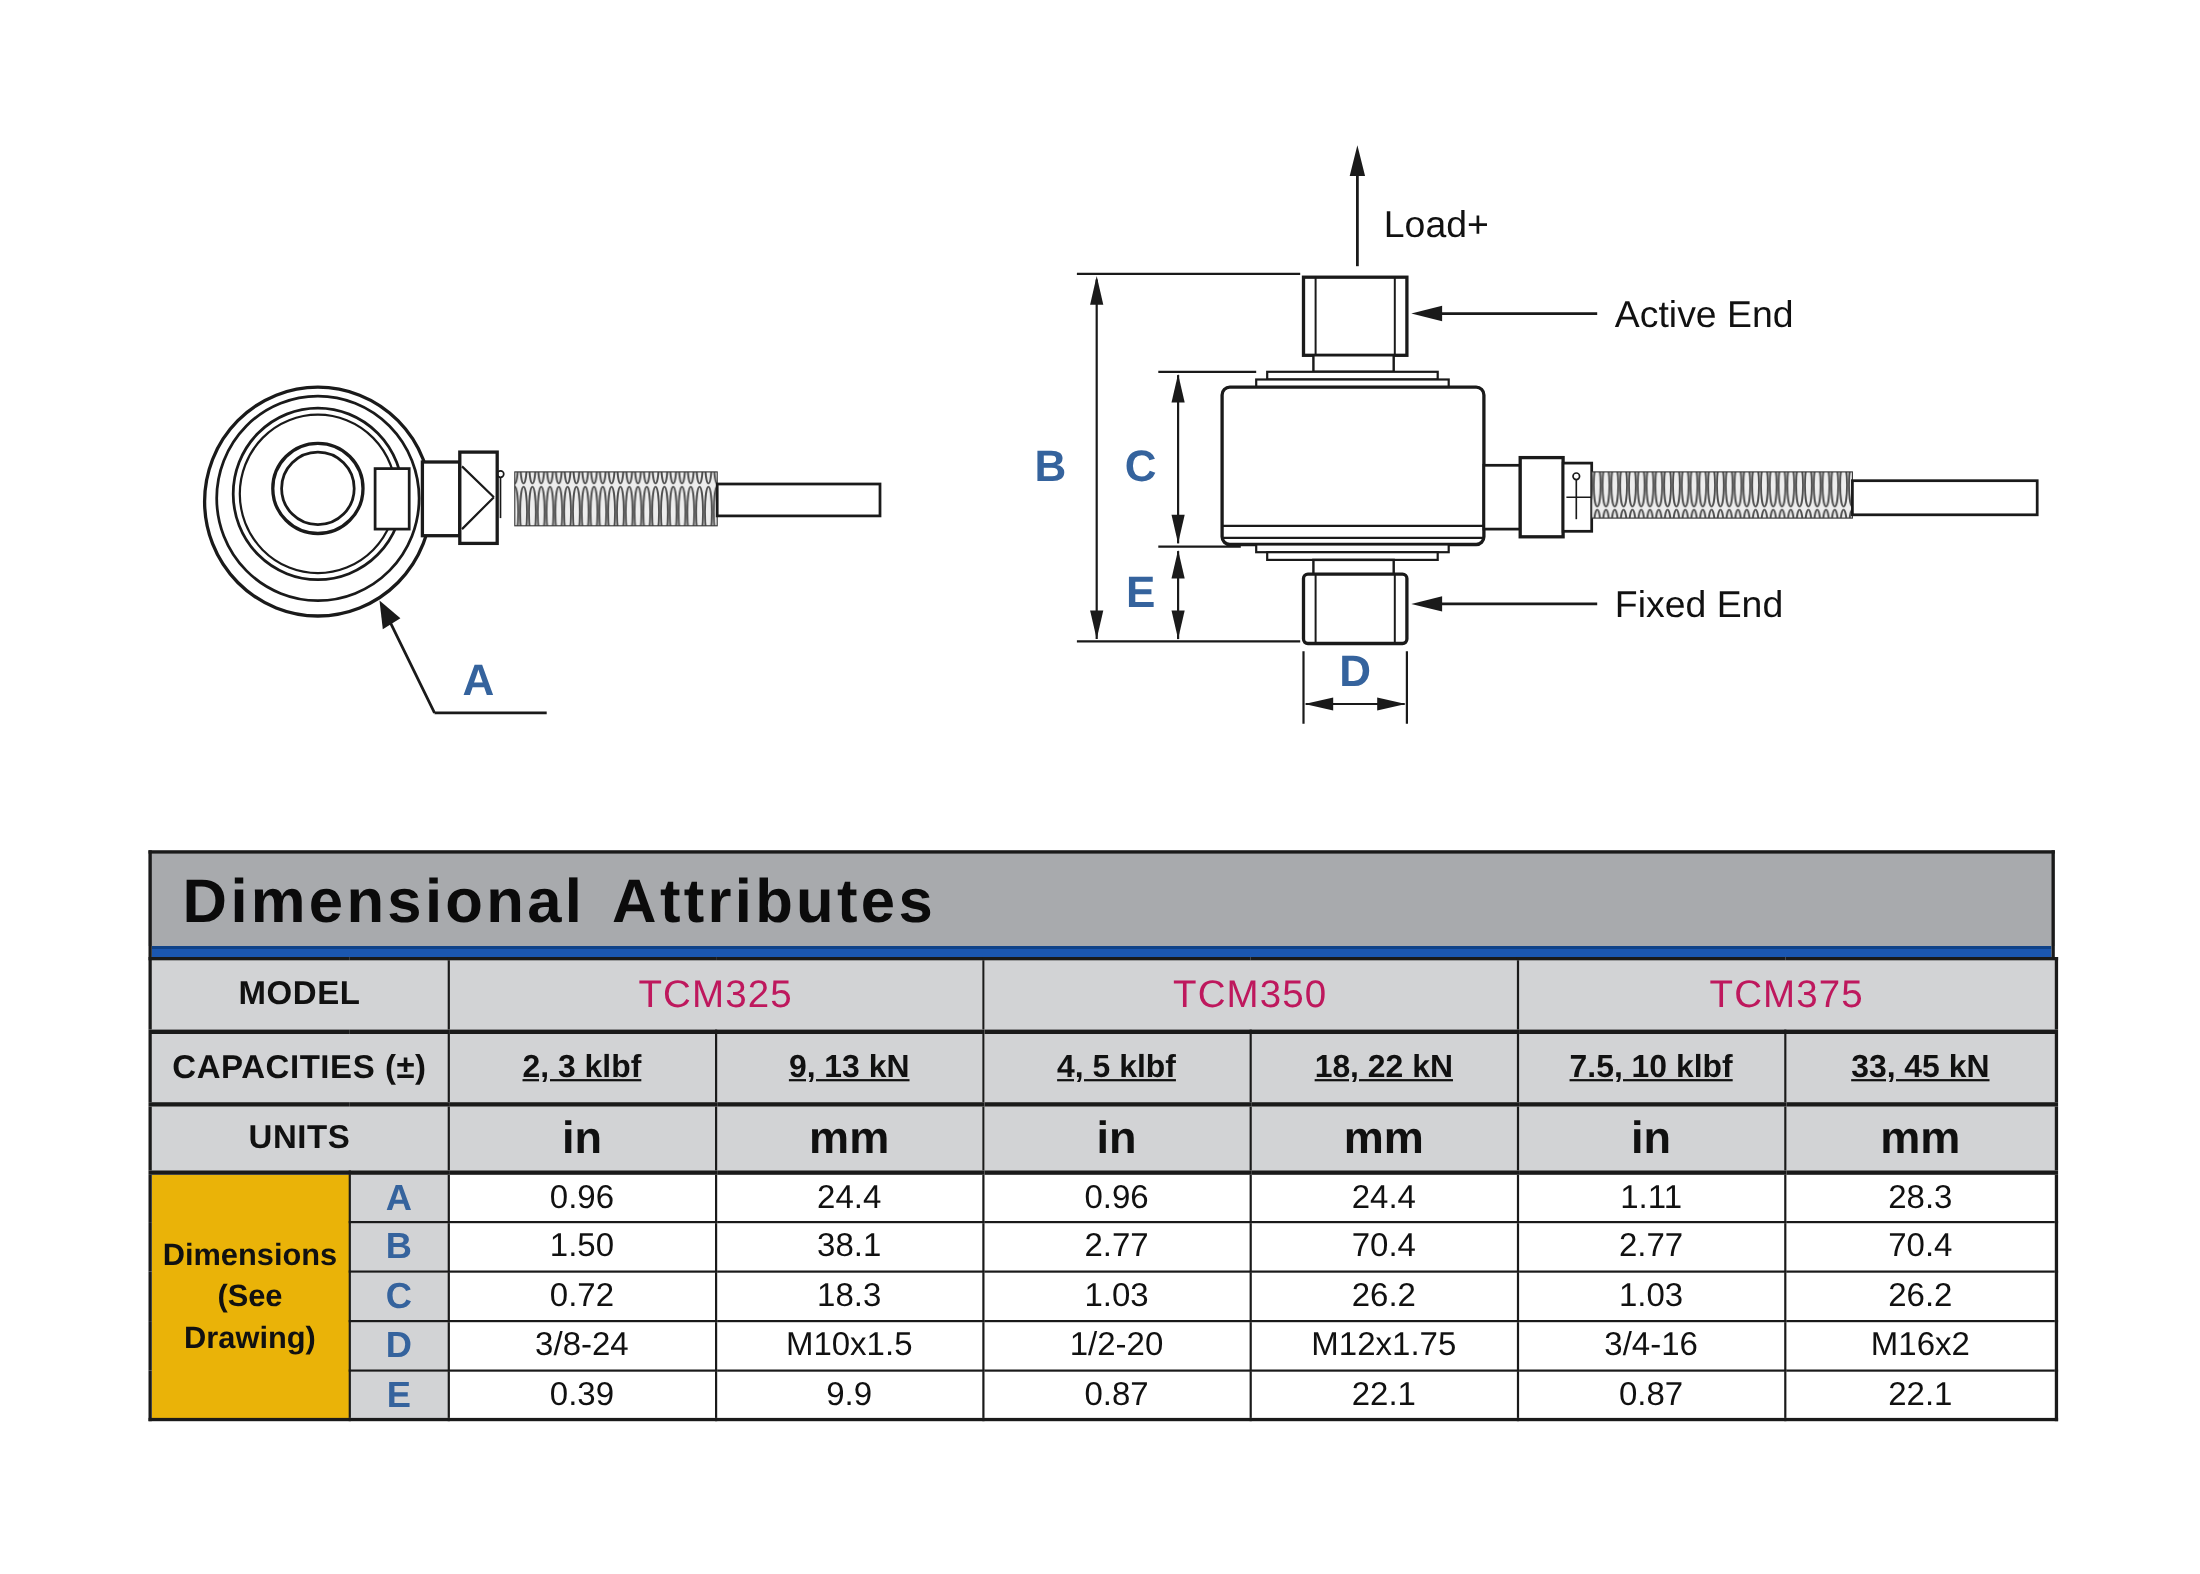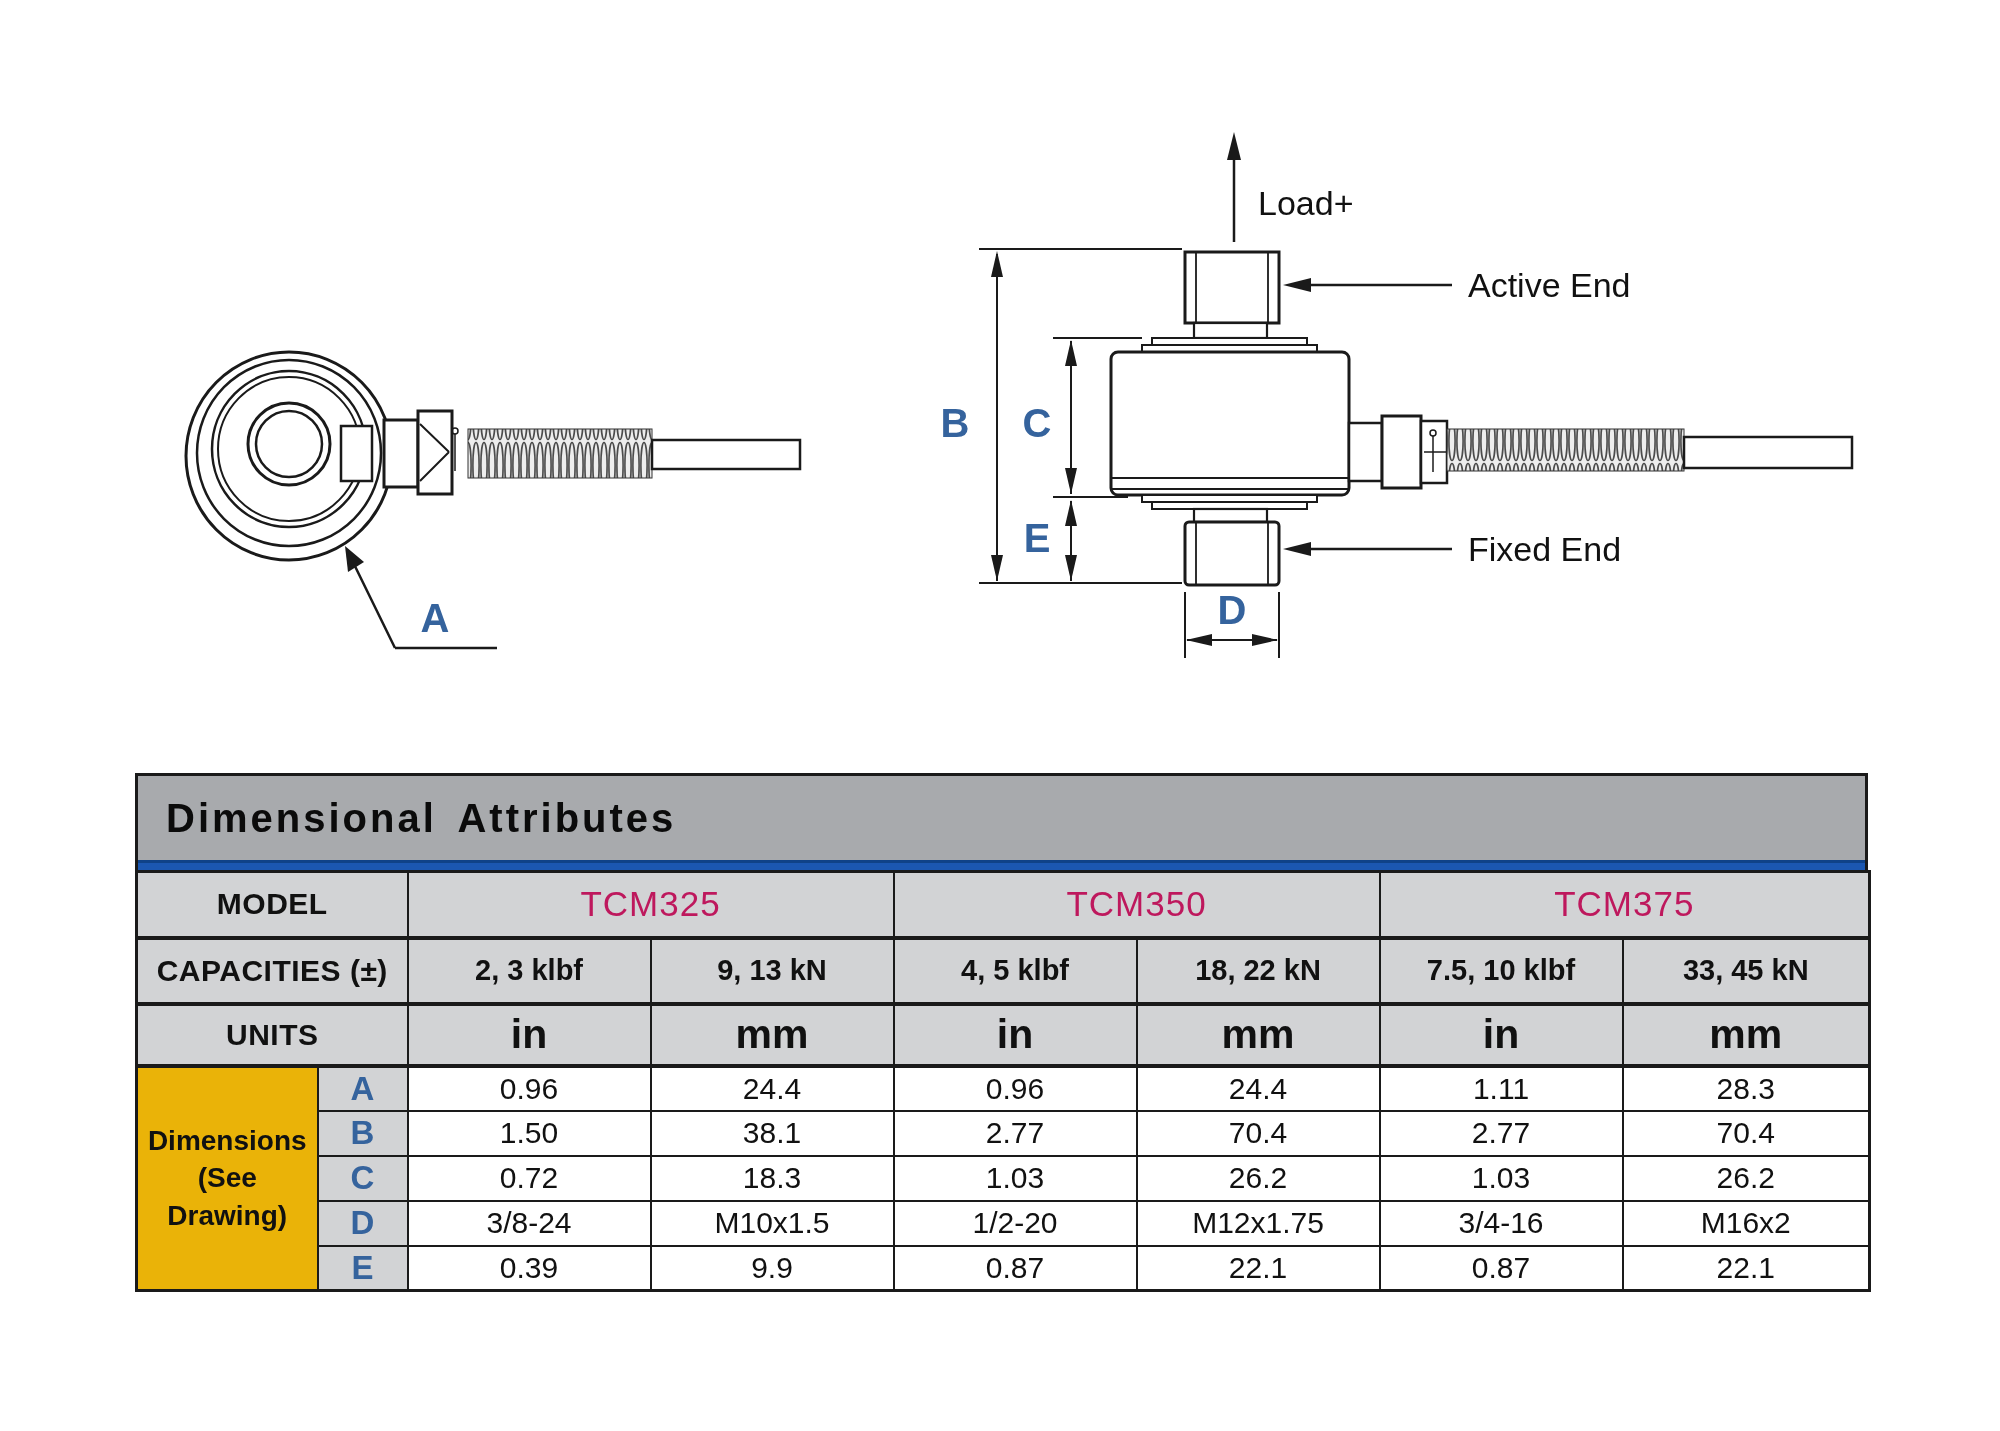--- a/index.html
+++ b/index.html
@@ -5,32 +5,32 @@
   html,body{margin:0;padding:0;background:#fff;}
   #page{position:relative;width:2000px;height:1431px;background:#ffffff;overflow:hidden;
         font-family:"Liberation Sans",sans-serif;color:#111;}
   
   #drawing{position:absolute;left:0;top:0;width:2000px;height:770px;}
   
   #spec{position:absolute;left:135px;top:773px;width:1733px;}
   .t-title{box-sizing:border-box;height:87px;background:#a8aaad;
            border:3px solid #1a1a1a;border-bottom:none;
            display:flex;align-items:center;padding-left:28px;
-           font-size:40px;font-weight:bold;letter-spacing:3px;word-spacing:8px;color:#0b0b0b;}
+           font-size:56px;font-weight:bold;letter-spacing:3px;word-spacing:8px;color:#0b0b0b;}
   .t-blue{box-sizing:border-box;height:10px;
           background:linear-gradient(#0f4288 0%,#0f4288 28%,#1b57b1 28%,#1b57b1 100%);
           border-left:3px solid #1a1a1a;border-right:3px solid #1a1a1a;}
   table.spec{border-collapse:collapse;table-layout:fixed;width:1733px;
              border:3px solid #1a1a1a;}
   table.spec td{border:2px solid #1a1a1a;text-align:center;vertical-align:middle;
                 padding:0;overflow:hidden;}
   tr.sec td{border-bottom-width:4px;}
   td.hdr{background:#d2d3d5;font-weight:bold;font-size:30px;letter-spacing:.5px;}
   td.model{background:#d2d3d5;color:#be185d;font-weight:normal;font-size:35px;letter-spacing:1px;}
-  td.cap{background:#d2d3d5;font-weight:bold;font-size:29px;}
+  td.cap{background:#d2d3d5;font-weight:bold;font-size:29px;text-decoration:underline;}
   td.unit{background:#d2d3d5;font-weight:bold;font-size:41px;}
   td.dims{background:#eab308;font-weight:bold;font-size:28px;line-height:1.35;white-space:pre-line;}
   td.dimlbl{background:#d2d3d5;color:#35639d;font-weight:bold;font-size:33px;}
   td.val{background:#ffffff;font-size:30px;}
   tr.r-model{height:66px;} tr.r-cap{height:66px;margin-left:24px;} tr.r-unit{height:62px;} tr.r-dim{height:45px;}
 </style>
 </head>
 <body>
 
 <div id="page">

